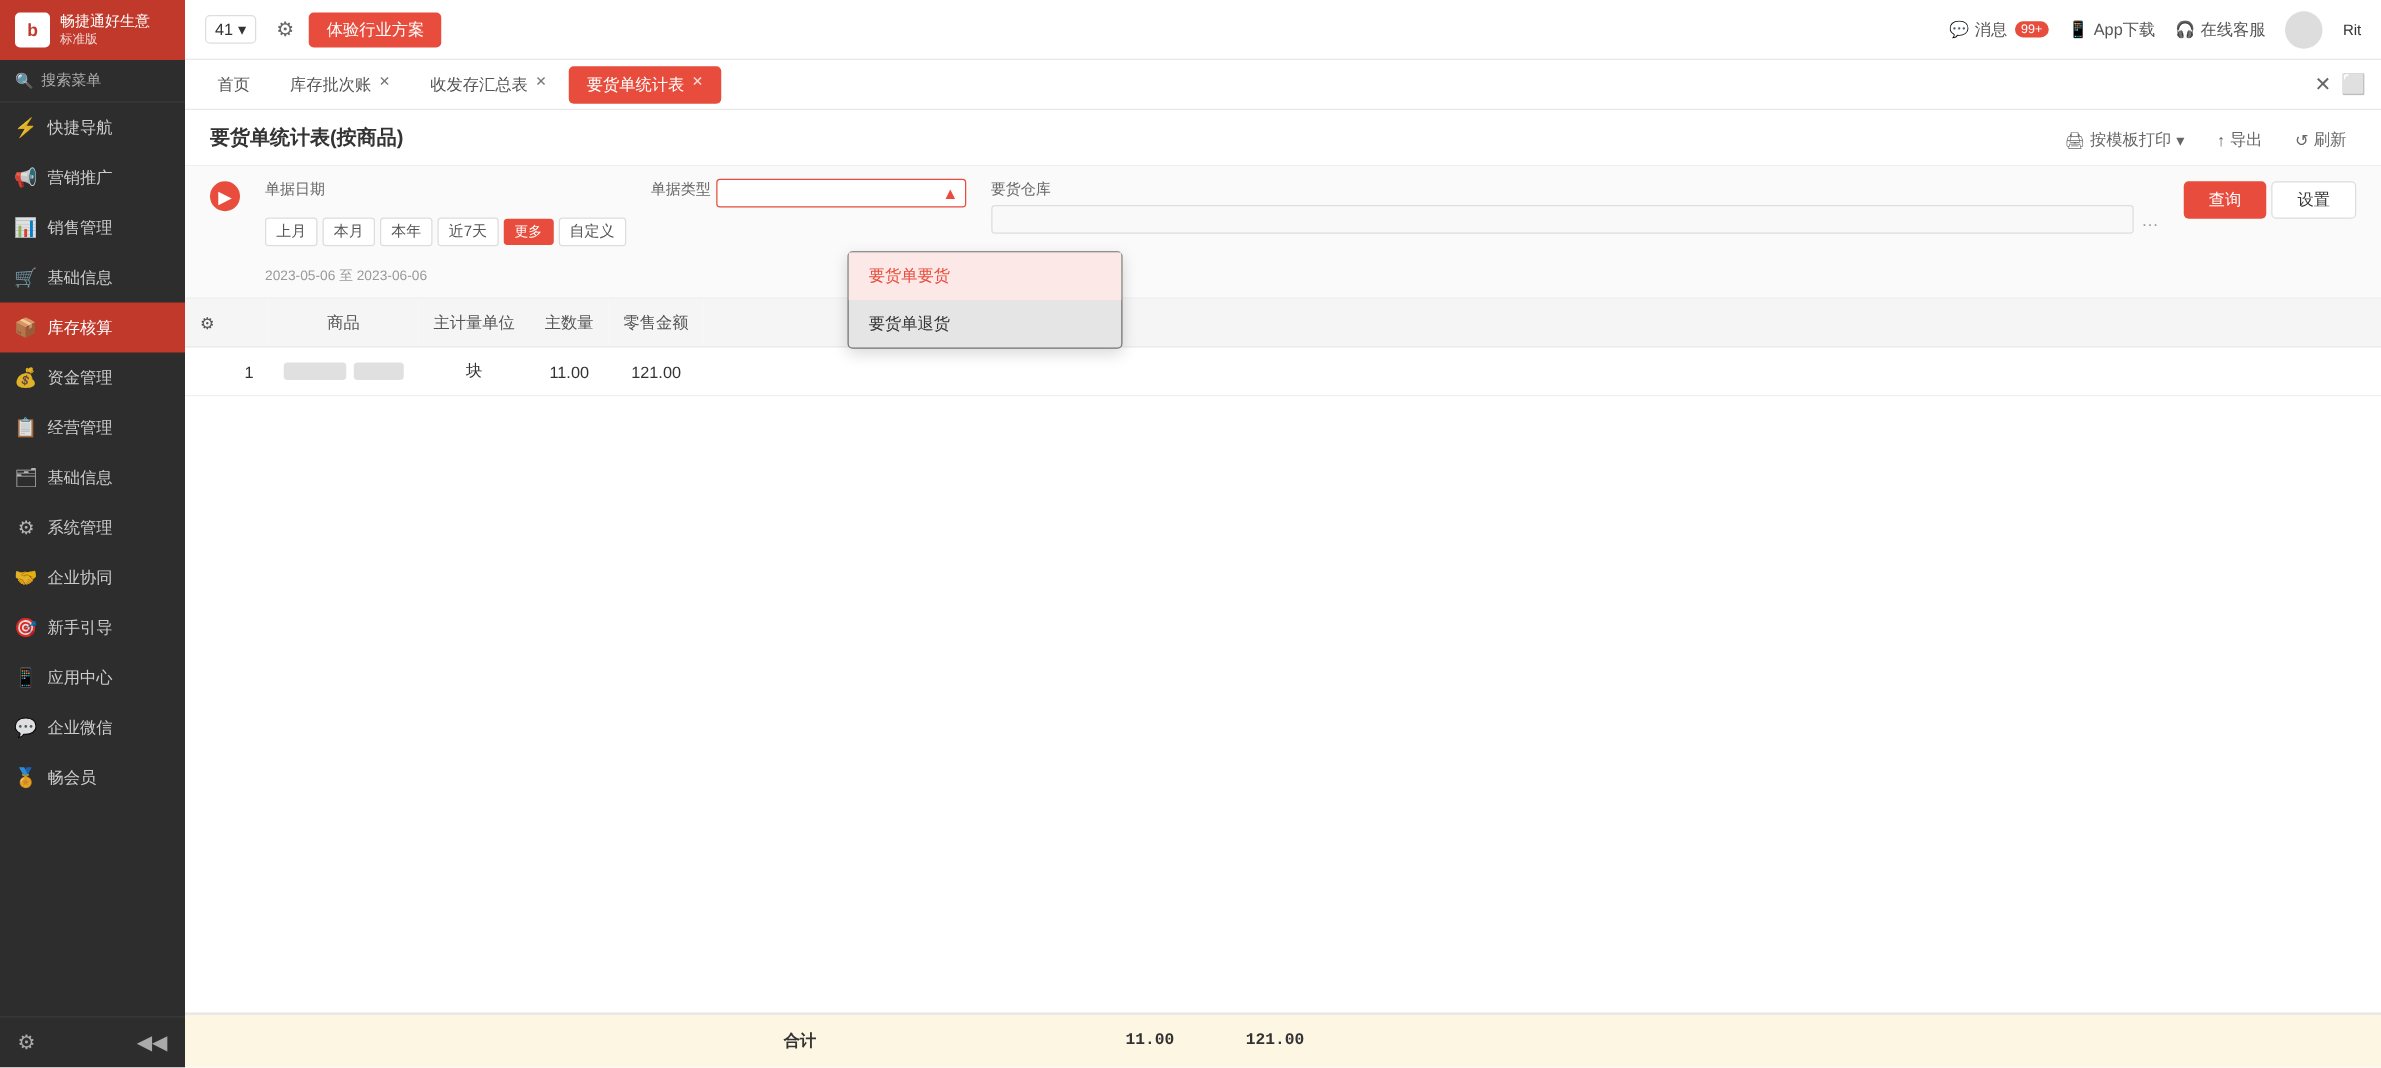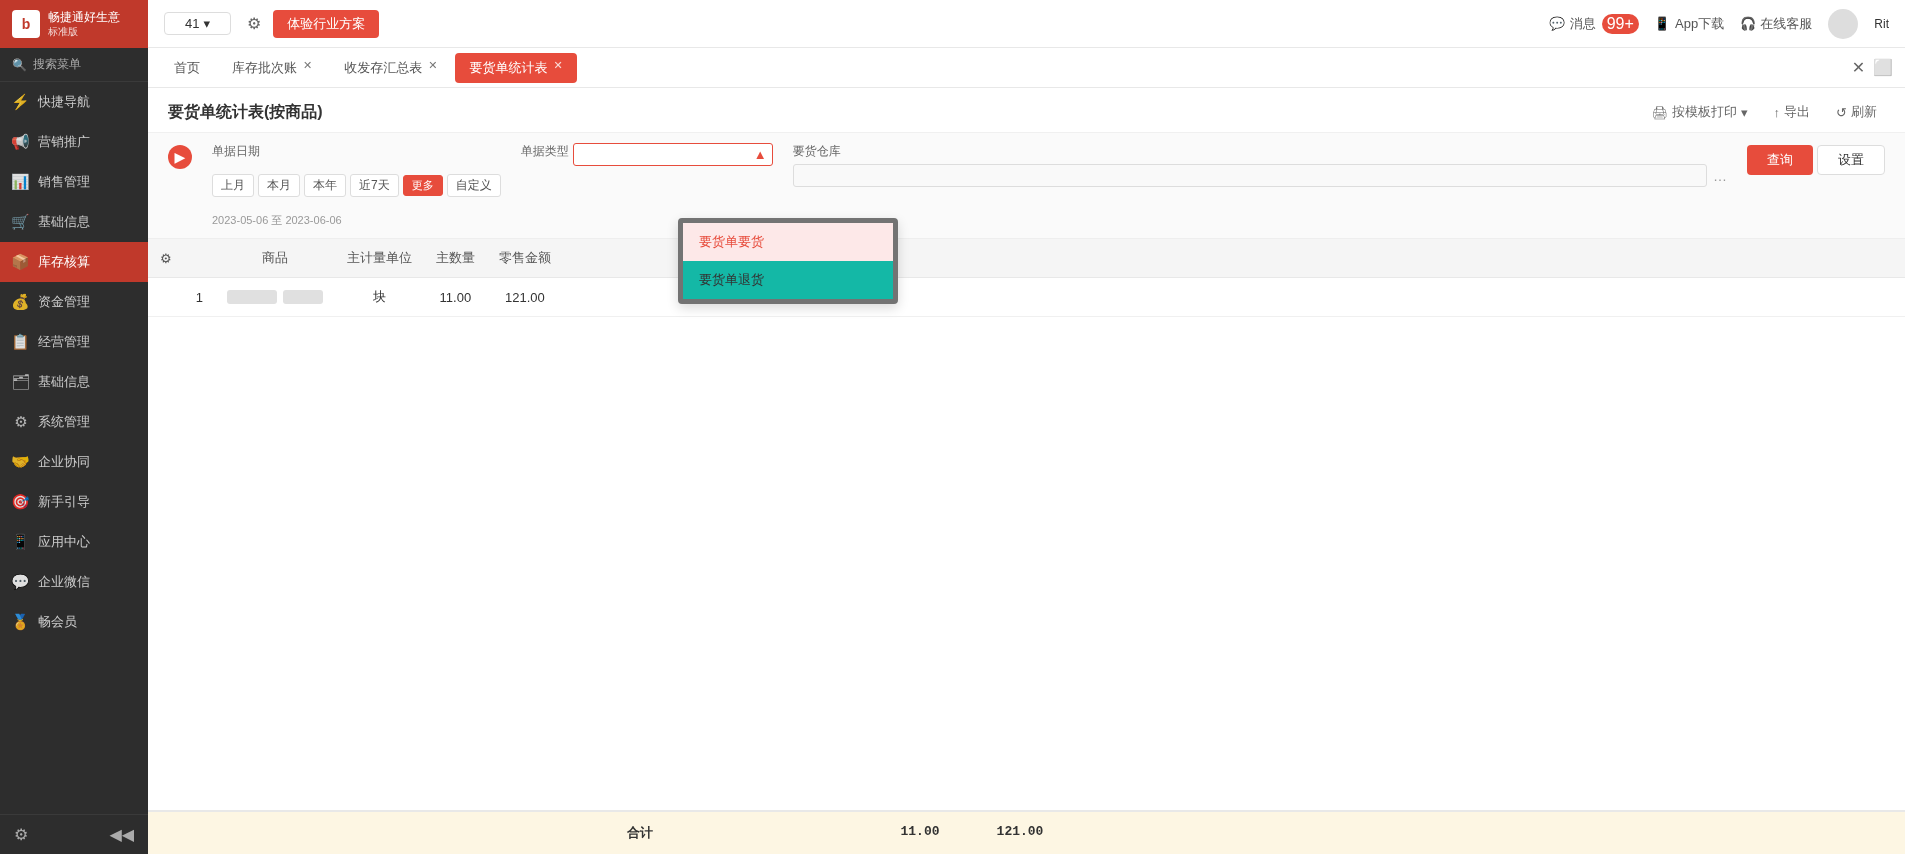--- a/index.html
+++ b/index.html
@@ -86,34 +86,34 @@
       display: flex;
       align-items: center;
       padding: 0 16px;
       gap: 12px;
       border-bottom: 1px solid #e8e8e8;
       flex-shrink: 0;
     }
     .topbar-store-selector {
       display: flex; align-items: center; gap: 4px;
       font-size: 13px; color: #333; cursor: pointer;
-      border: 1px solid #ddd; border-radius: 4px; padding: 3px 20px;
+      border: 1px solid #ddd; border-radius: 4px; padding: 3px 7px;
     }
     .topbar-settings-icon { color: #666; cursor: pointer; font-size: 16px; margin-left: 4px; }
     .topbar-promo-btn {
       background: #e74c3c; color: #fff;
       border: none; border-radius: 4px;
       padding: 5px 14px; cursor: pointer; font-size: 13px;
     }
     .topbar-spacer { flex: 1; }
     .topbar-actions { display: flex; align-items: center; gap: 16px; color: #555; font-size: 13px; }
     .topbar-action-item { display: flex; align-items: center; gap: 4px; cursor: pointer; }
     .badge {
       background: #e74c3c; color: #fff;
-      border-radius: 10px; font-size: 16px;
+      border-radius: 10px; font-size: 10px;
       padding: 1px 5px; margin-left: 2px;
     }
     .topbar-avatar { width: 30px; height: 30px; background: #ddd; border-radius: 50%; }
 
     
     .tabbar {
       background: #fff;
       height: 40px;
       display: flex;
       align-items: center;
@@ -145,21 +145,21 @@
       overflow: hidden;
       display: flex;
       flex-direction: column;
       background: #fff;
       margin: 0;
     }
 
     
     .page-header {
       padding: 12px 20px 8px;
-      display: flex; align-items: center; justify-content: space-between;
+      display: flex; justify-content: space-between;
       border-bottom: 1px solid #f0f0f0;
       flex-shrink: 0;
     }
     .page-title { font-size: 16px; font-weight: bold; color: #333; }
     .page-actions { display: flex; align-items: center; gap: 10px; }
     .page-action-btn {
       display: flex; align-items: center; gap: 4px;
       color: #666; font-size: 13px; cursor: pointer;
       padding: 3px 8px;
       border-radius: 3px;
@@ -217,25 +217,25 @@
       outline: none;
     }
     .doctype-chevron {
       position: absolute; right: 6px;
       color: #e74c3c; cursor: pointer; font-size: 13px;
     }
 
     
     .dropdown-overlay {
       position: absolute;
-      top: 85px;
+      top: 68px;
       left: 530px;
       width: 220px;
-      background: #14b8a6;
-      border: 5px solid #737373;
+      background: #e5e5e5;
+      border: 1px solid #737373;
       border-radius: 4px;
       box-shadow: 0 4px 12px rgba(0,0,0,0.15);
       z-index: 100;
     }
     .dropdown-item {
       padding: 10px 16px;
       font-size: 13px;
       cursor: pointer;
       color: #333;
     }

